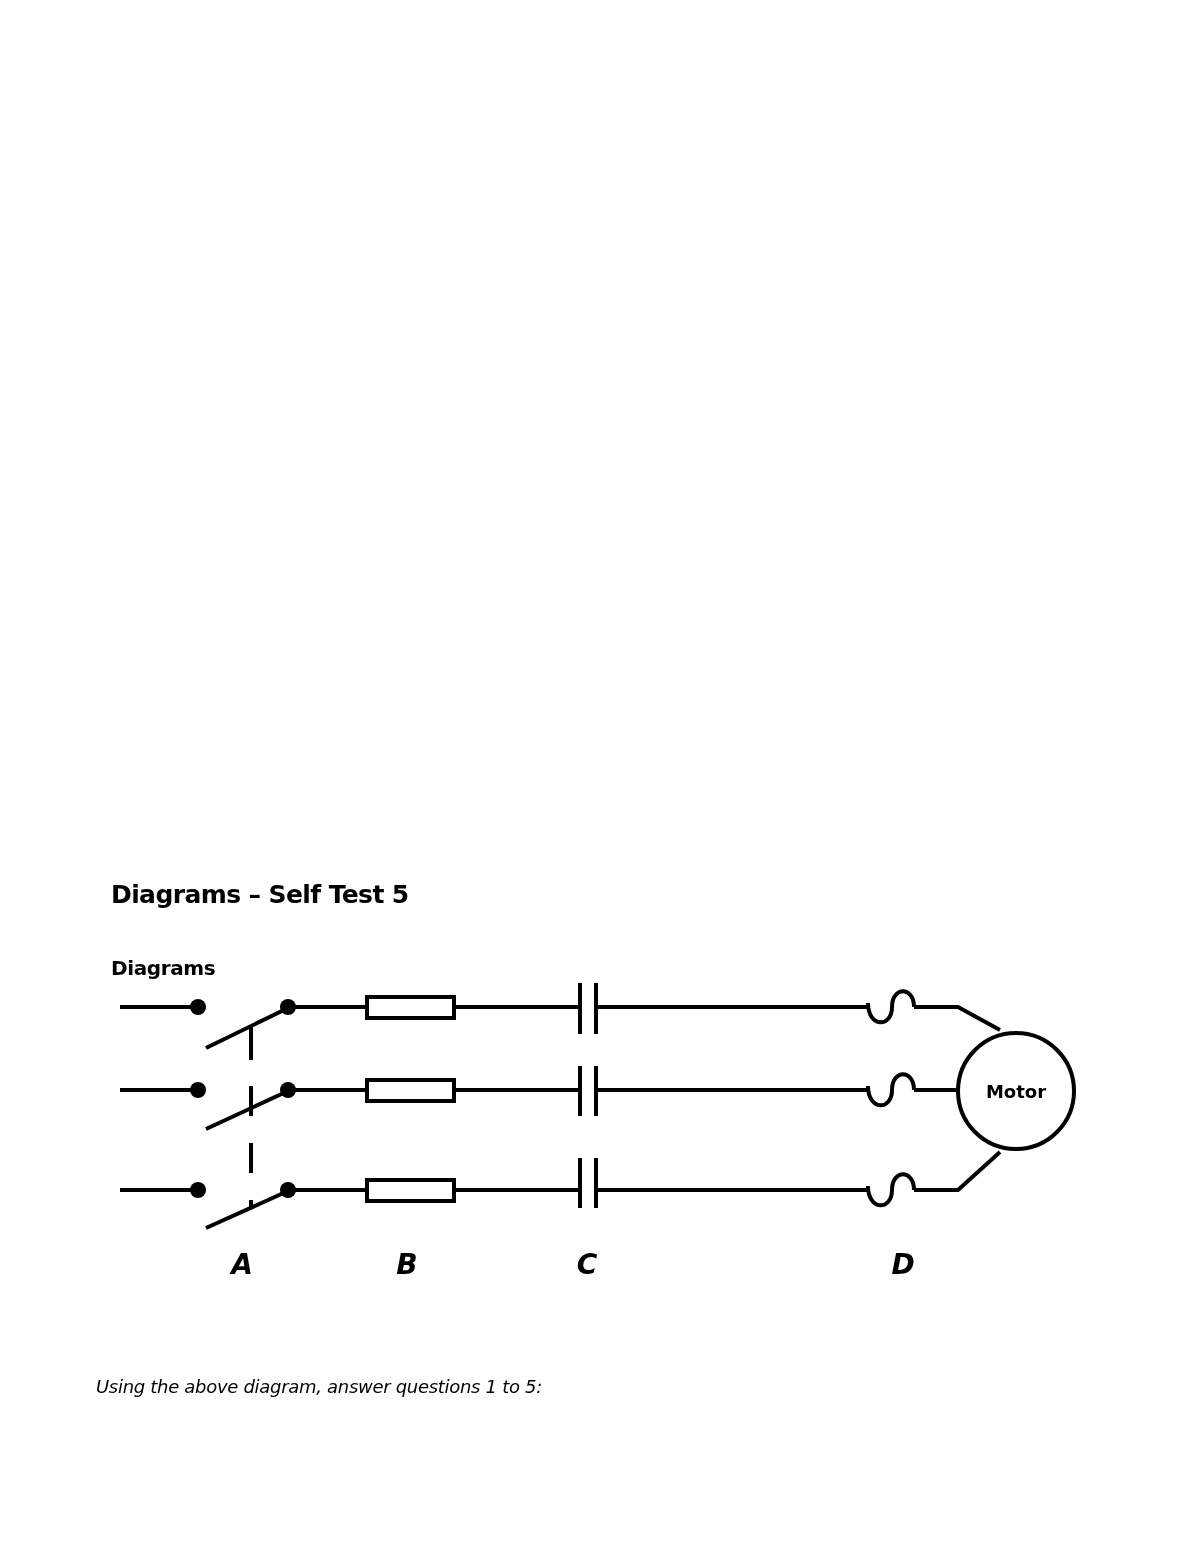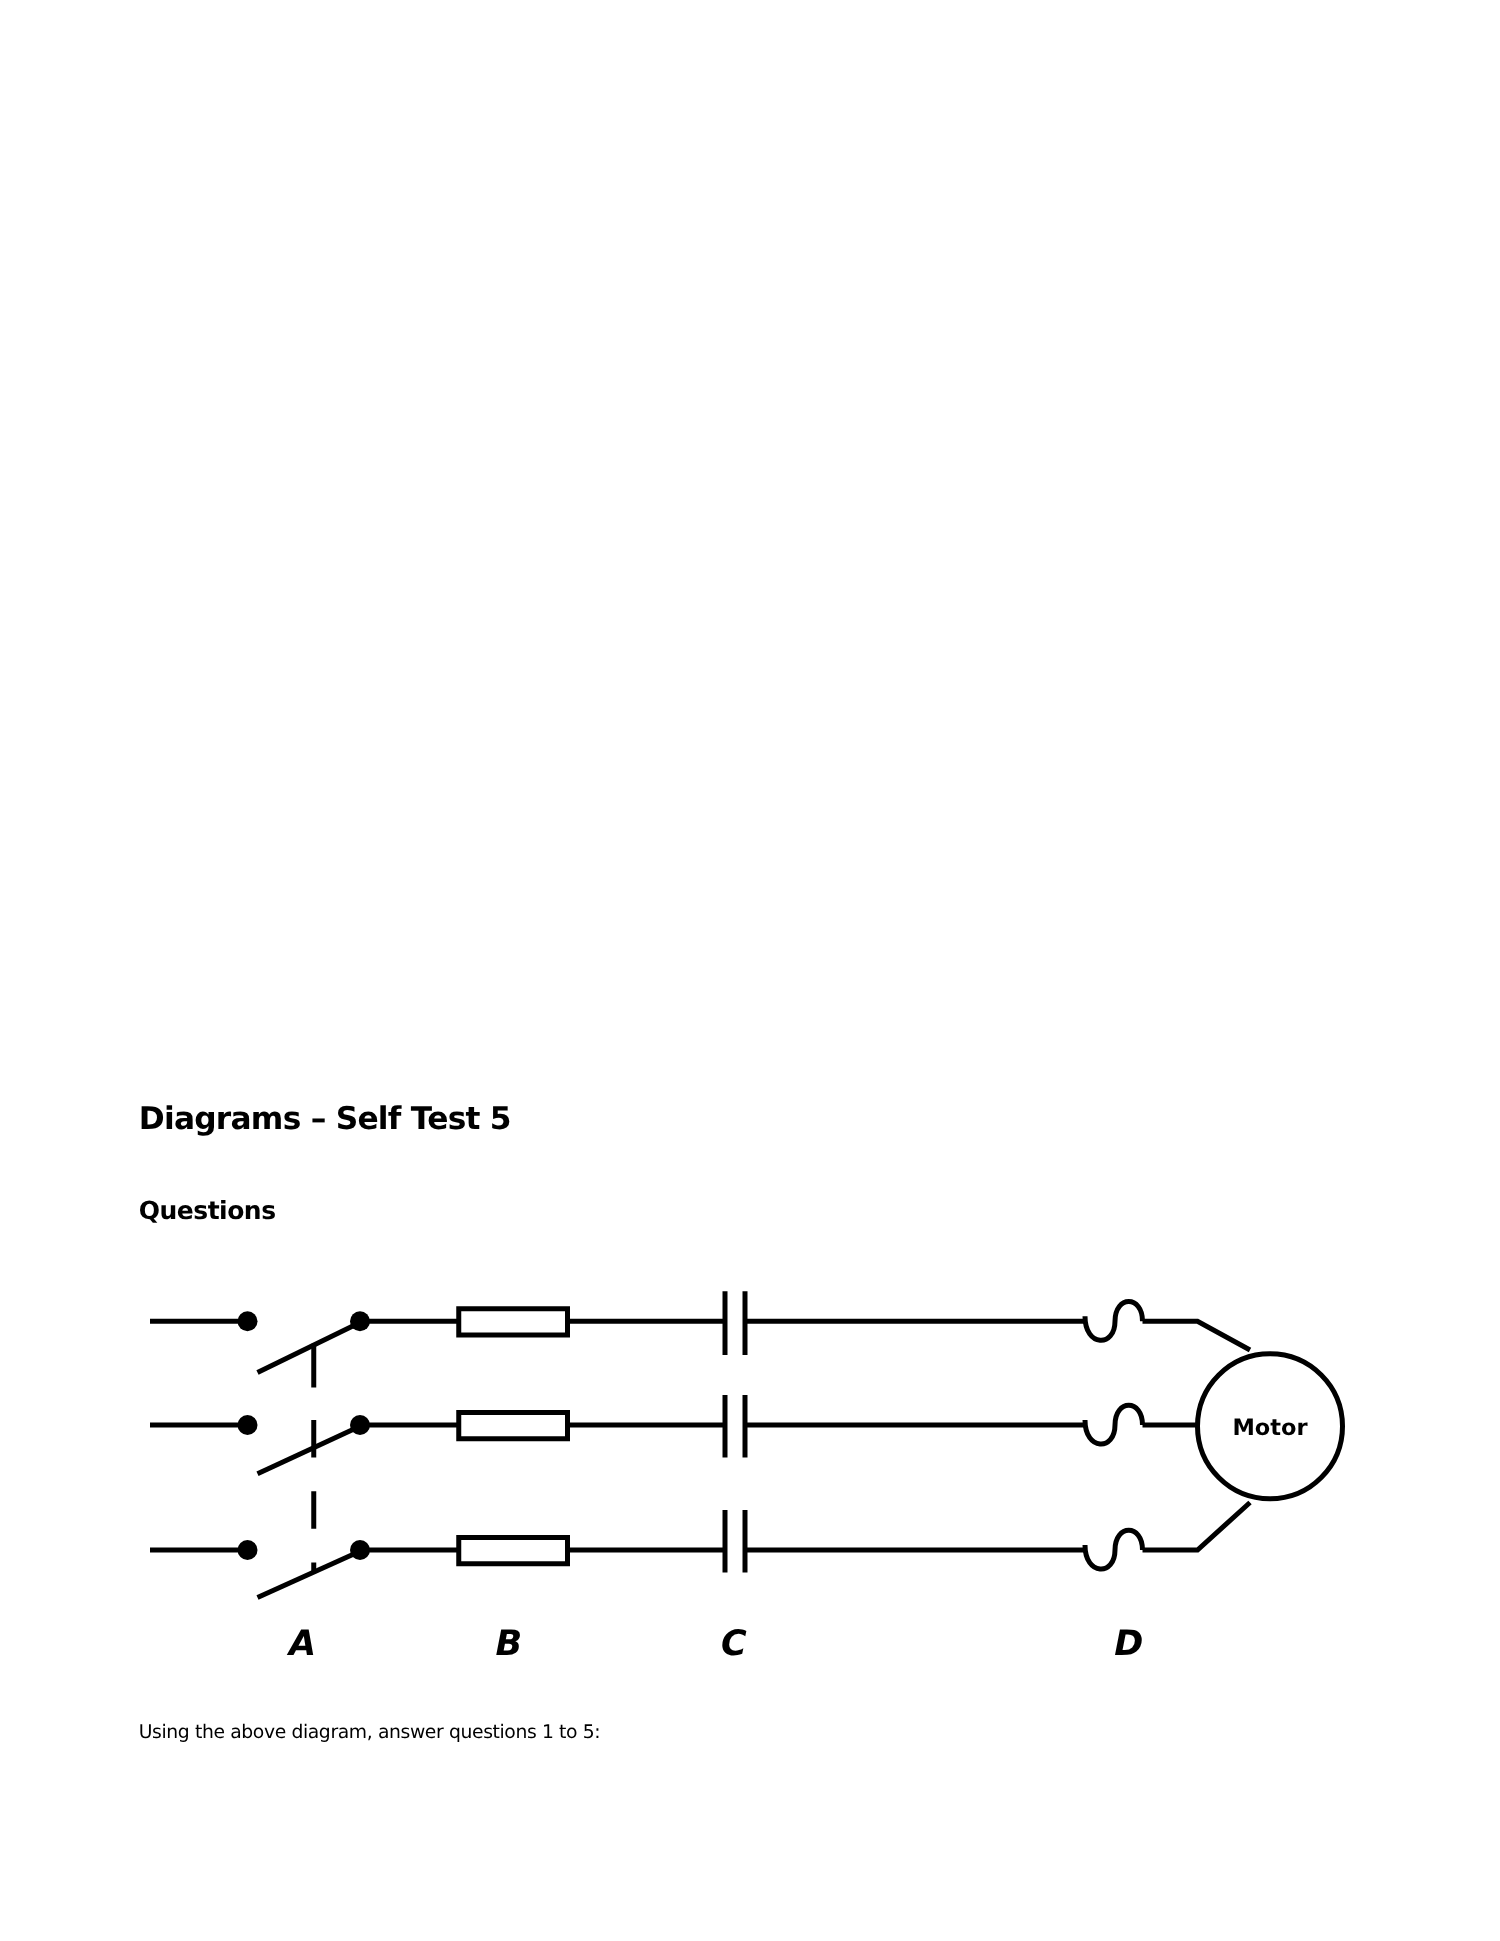--- a/index.html
+++ b/index.html
@@ -1,27 +1,27 @@
 <!DOCTYPE html>
 <html><head>
 <meta charset="utf-8">
 <style>
   html, body { margin: 0; padding: 0; background: #ffffff; }
   body { width: 1200px; height: 1553px; position: relative; overflow: hidden; font-family: "Liberation Sans", sans-serif; color: #000; }
   .title { position: absolute; left: 111px; top: 880px; font-size: 25px; font-weight: bold; font-family: "DejaVu Sans", sans-serif; letter-spacing: -0.6px; }
   .subtitle { position: absolute; left: 111px; top: 956px; font-size: 20px; font-weight: bold; font-family: "DejaVu Sans", sans-serif; letter-spacing: -0.4px; }
-  .diagram { position: absolute; left: 0; top: 1000px; width: 1200px; height: 340px; }
-  .instruction { position: absolute; left: 111px; top: 1376px; font-size: 15px; font-family: "DejaVu Sans", sans-serif; letter-spacing: -0.3px; }
+  .diagram { position: absolute; left: 0; top: 950px; width: 1200px; height: 340px; }
+  .instruction { position: absolute; left: 96px; top: 1376px; font-size: 18px; font-family: "DejaVu Sans", sans-serif; letter-spacing: -0.3px; font-style: italic; }
   svg text { font-family: "DejaVu Sans", sans-serif; }
 </style>
 </head>
 <body>
 
 <div class="title">Diagrams – Self Test 5</div>
-<div class="subtitle">Questions</div>
+<div class="subtitle">Diagrams</div>
 
 <div class="diagram">
   <svg width="1200" height="340" viewBox="0 1000 1200 340" xmlns="http://www.w3.org/2000/svg">
     <g stroke="#000" stroke-width="4" fill="none" stroke-linecap="butt">
 
       <g>
         <line x1="120" y1="1057" x2="198" y2="1057"></line>
         <line x1="120" y1="1140" x2="198" y2="1140"></line>
         <line x1="120" y1="1240" x2="198" y2="1240"></line>
       </g>

